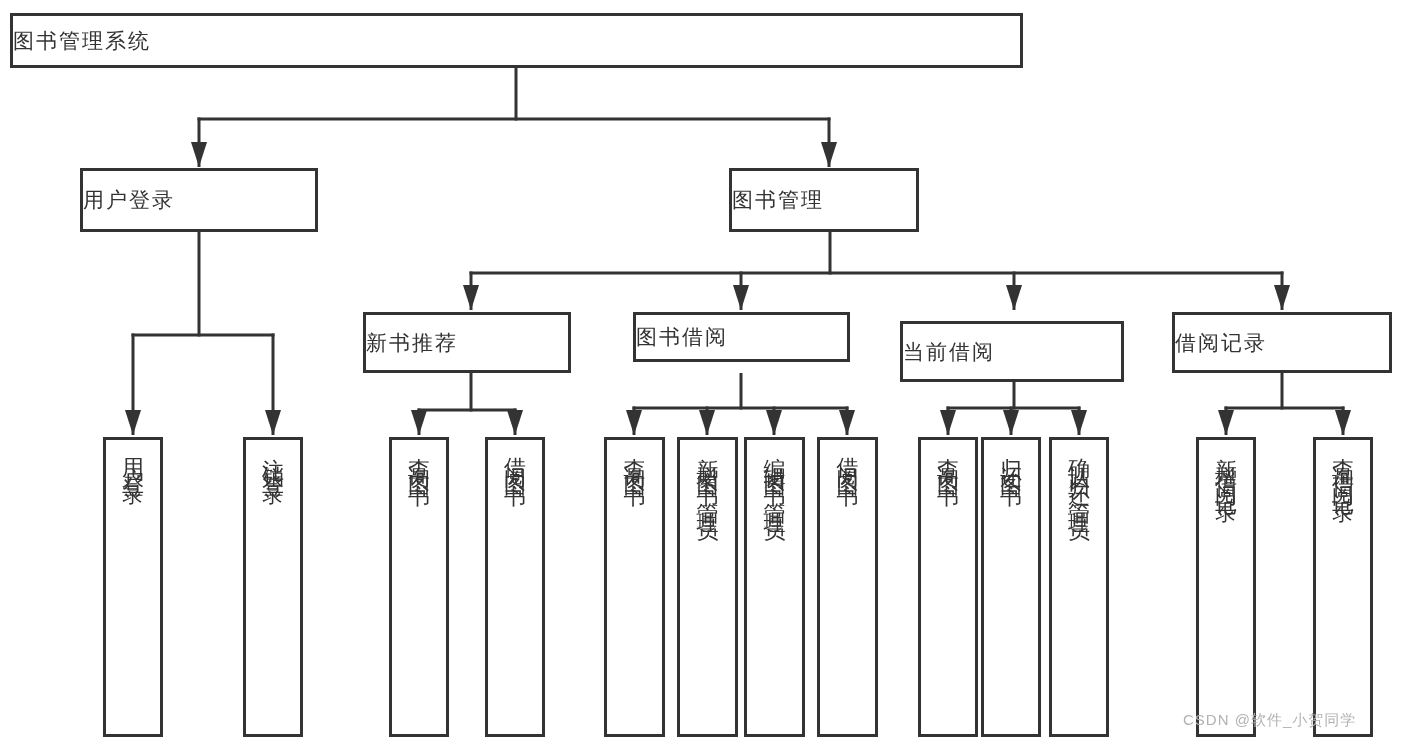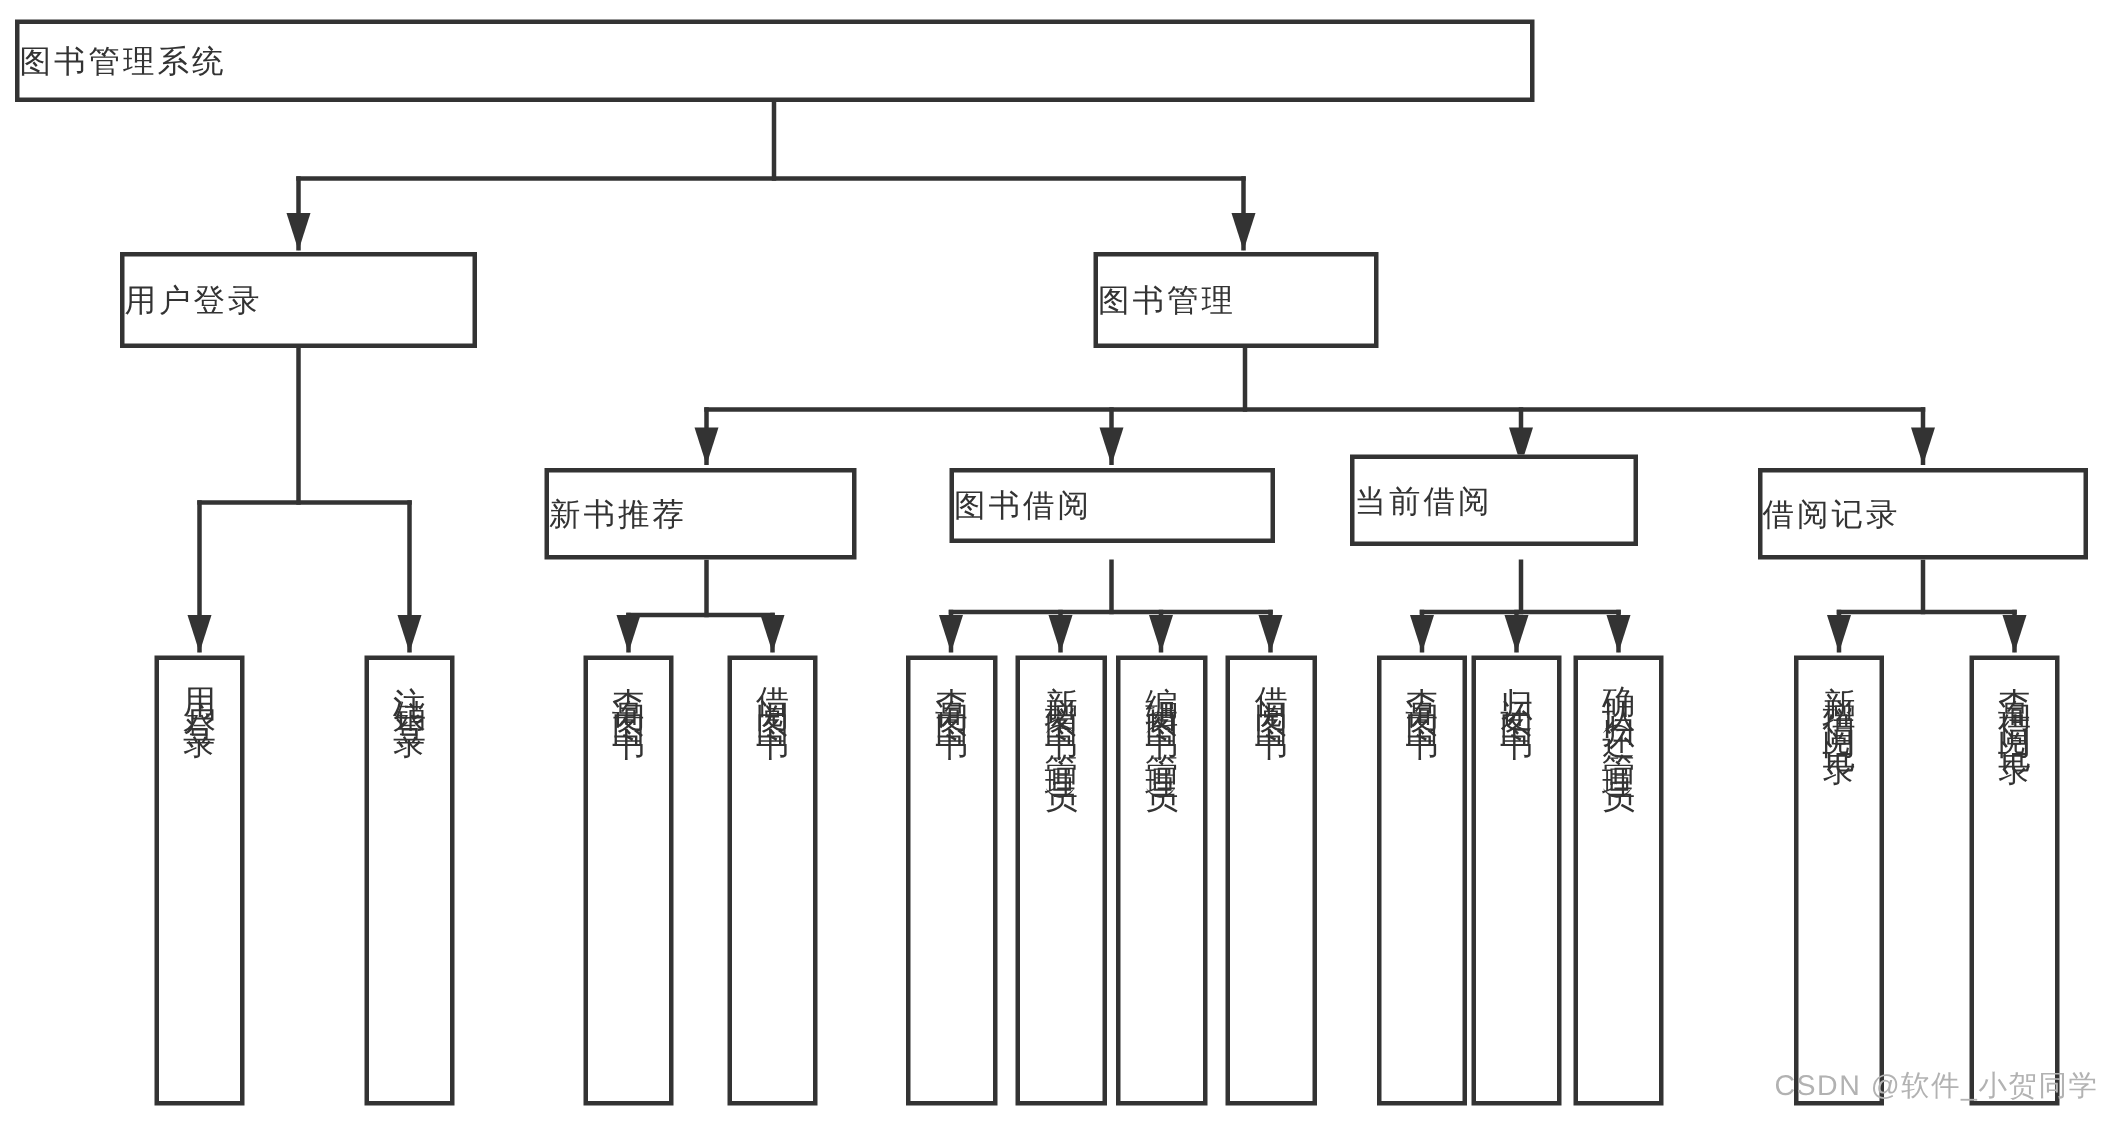--- a/index.html
+++ b/index.html
@@ -32,21 +32,21 @@
     writing-mode: vertical-rl;
     text-orientation: mixed;
     letter-spacing: 9px;
     font-size: 22px;
     line-height: 1;
   }
   .watermark {
     position: absolute;
     left: 1183px;
     top: 711px;
-    font-size: 19px;
+    font-size: 15px;
     color: #b2b2b2;
     letter-spacing: 1px;
     white-space: nowrap;
     z-index: 10;
   }
 </style>
 </head>
 <body>
 
 <div class="canvas">
@@ -123,21 +123,21 @@
   <div class="box" style="left:713px; top:168px; width:190px; height:64px;margin-left:16px;">
     <span>图书管理</span>
   </div>
 
   <div class="box" style="left:363px; top:312px; width:208px; height:61px;">
     <span>新书推荐</span>
   </div>
   <div class="box" style="left:633px; top:312px; width:217px; height:50px;">
     <span>图书借阅</span>
   </div>
-  <div class="box" style="left:900px; top:303px; width:192px; height:61px;">
+  <div class="box" style="left:900px; top:321px; width:224px; height:61px;">
     <span>当前借阅</span>
   </div>
   <div class="box" style="left:1172px; top:312px; width:220px; height:61px;">
     <span>借阅记录</span>
   </div>
 
   <div class="box leaf" style="left:103px; top:437px; width:60px; height:300px;">
     <span>用户登录</span>
   </div>
   <div class="box leaf" style="left:243px; top:437px; width:60px; height:300px;">

